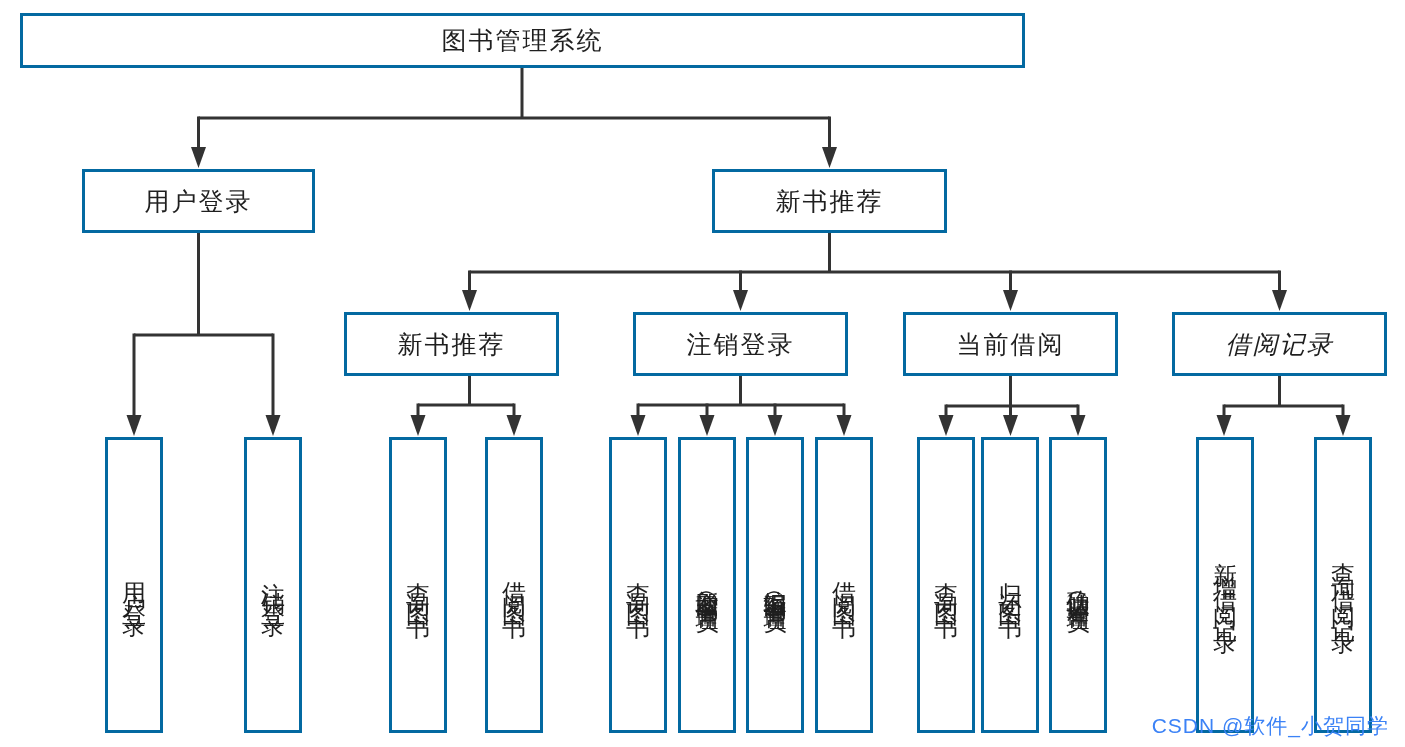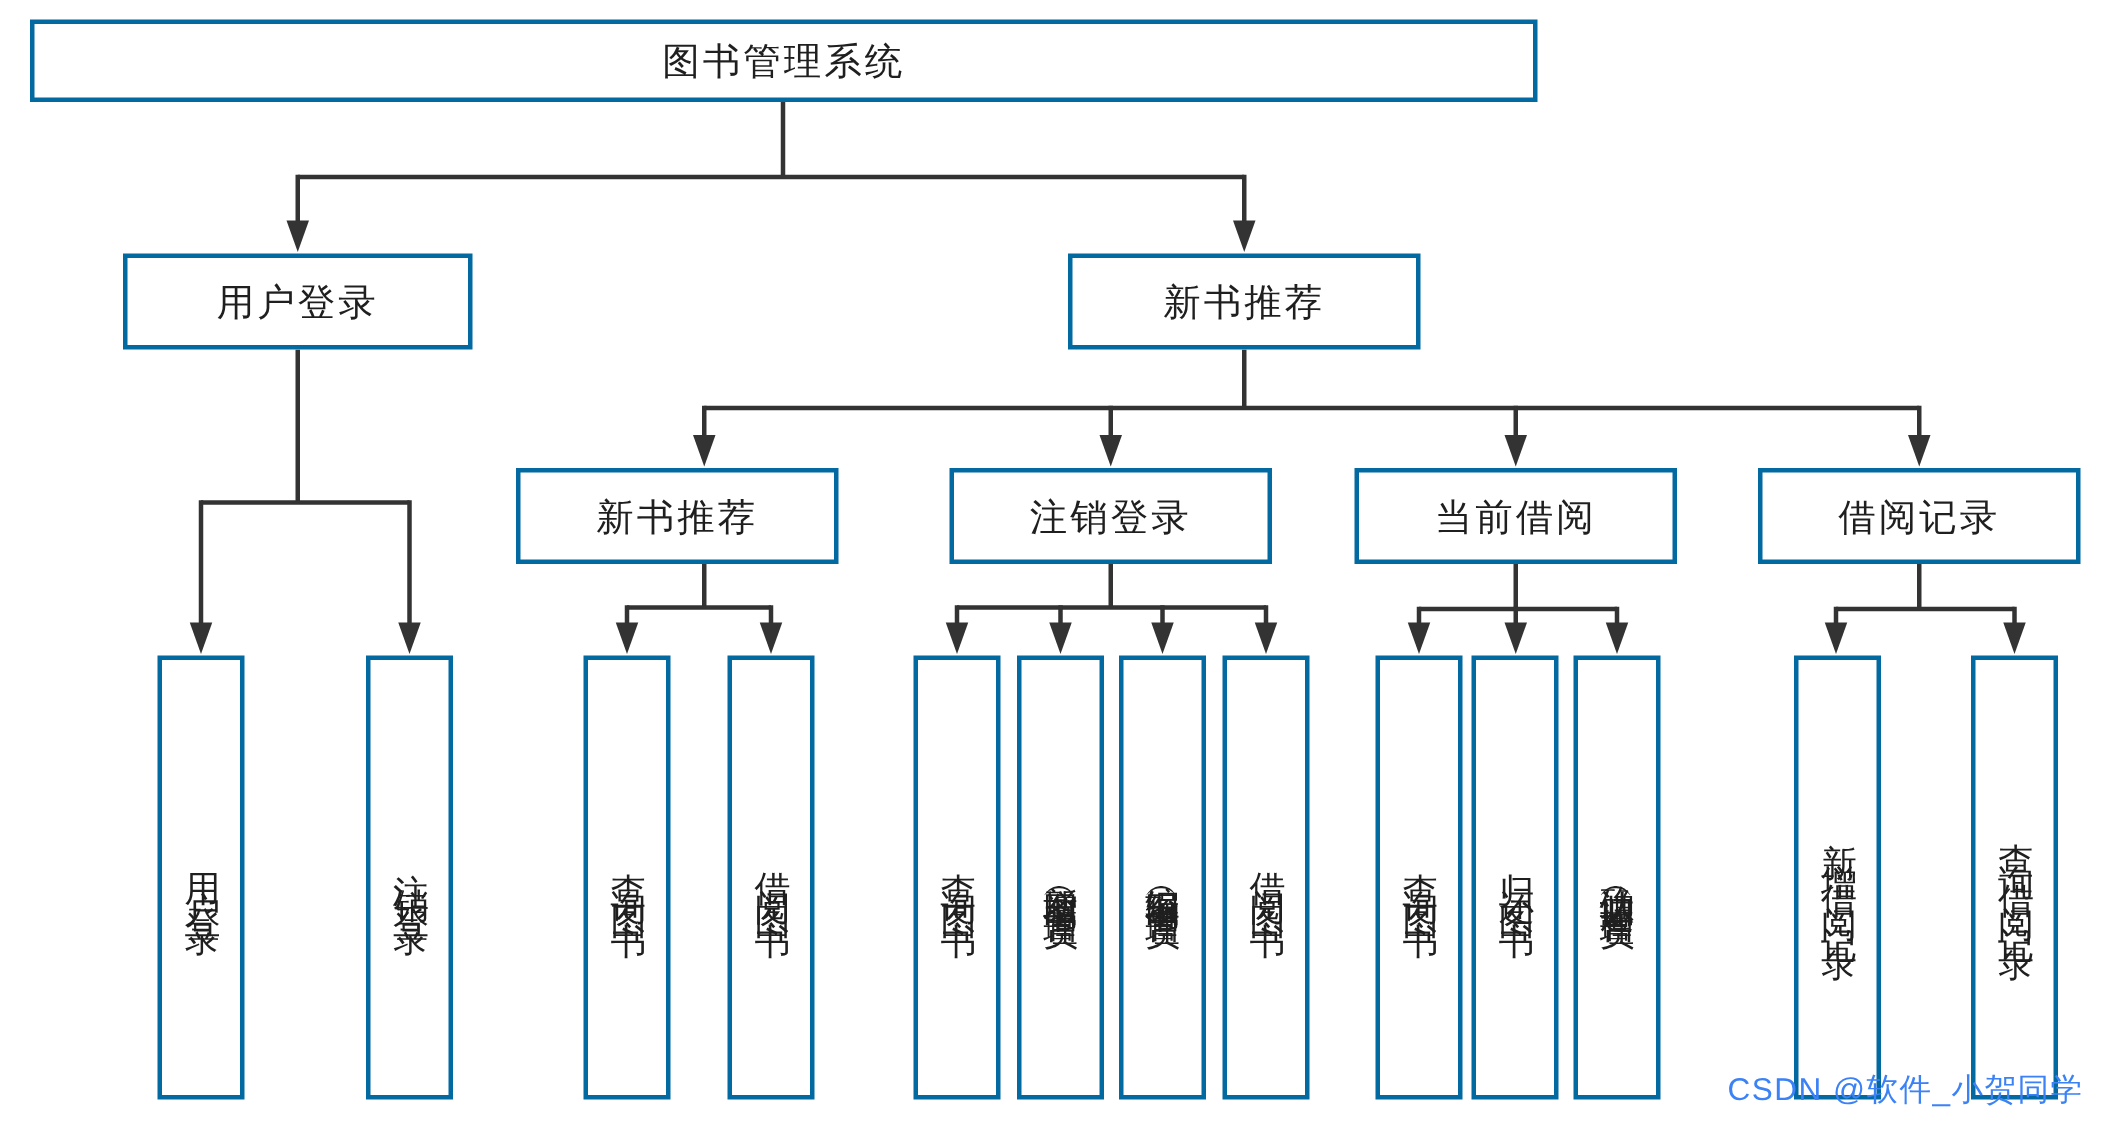--- a/index.html
+++ b/index.html
@@ -38,21 +38,21 @@
     line-height: 1;
   }
   .vtext.tight { letter-spacing: 3px; font-size: 23px; }
   
   #n-root  { left: 20px;  top: 13px;  width: 1005px; height: 55px; }
   #n-user  { left: 82px;  top: 169px; width: 233px;  height: 64px; }
   #n-mgmt  { left: 712px; top: 169px; width: 235px;  height: 64px; }
   #n-rec   { left: 344px; top: 312px; width: 215px;  height: 64px; }
   #n-bor   { left: 633px; top: 312px; width: 215px;  height: 64px; }
   #n-cur   { left: 903px; top: 312px; width: 215px;  height: 64px; }
-  #n-hist  { left: 1172px;top: 312px; width: 215px;  height: 64px; }
+  #n-hist  { left: 1172px;top: 312px; width: 215px;  height: 64px; font-style: italic; }
   
   #leaf-0  { left: 105px; }
   #leaf-1  { left: 244px; }
   #leaf-2  { left: 389px; }
   #leaf-3  { left: 485px; }
   #leaf-4  { left: 609px; }
   #leaf-5  { left: 678px; }
   #leaf-6  { left: 746px; }
   #leaf-7  { left: 815px; }
   #leaf-8  { left: 917px; }

